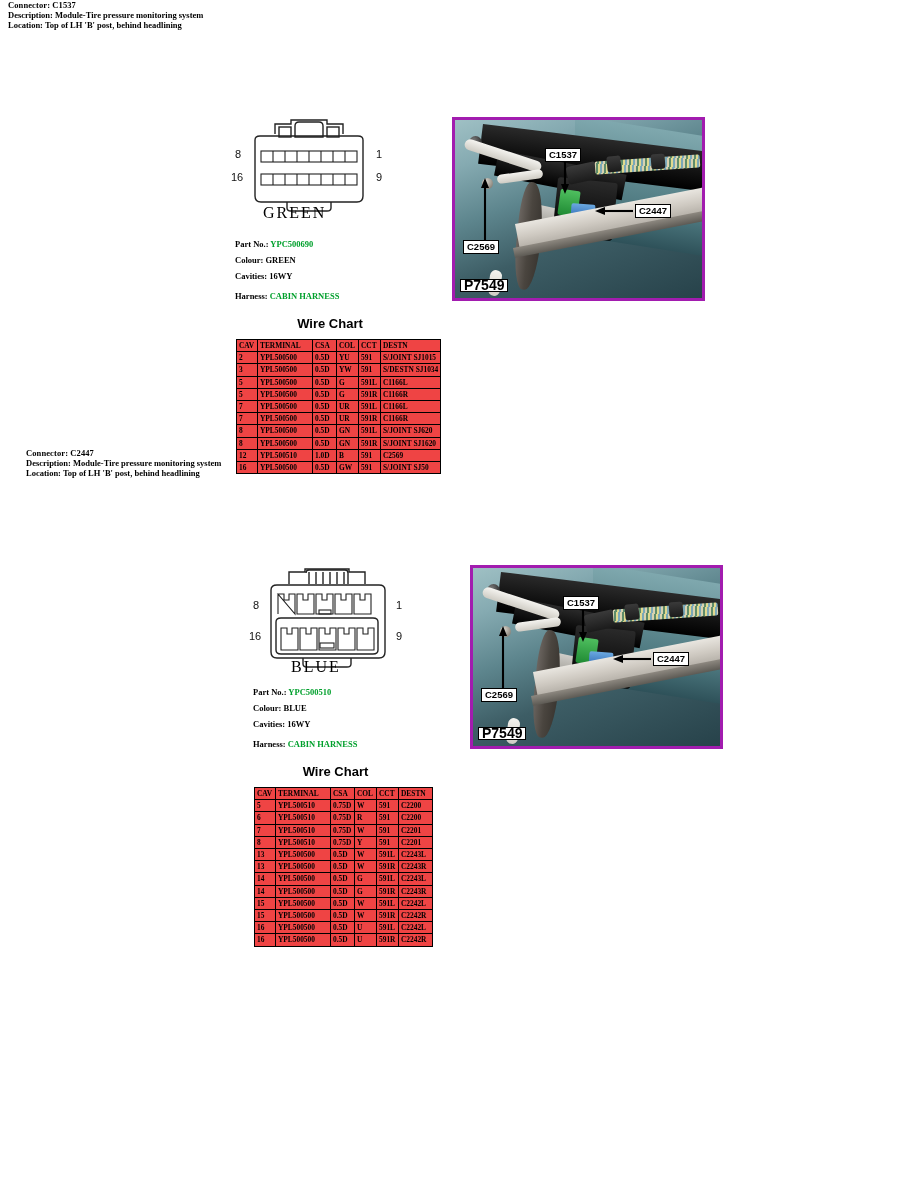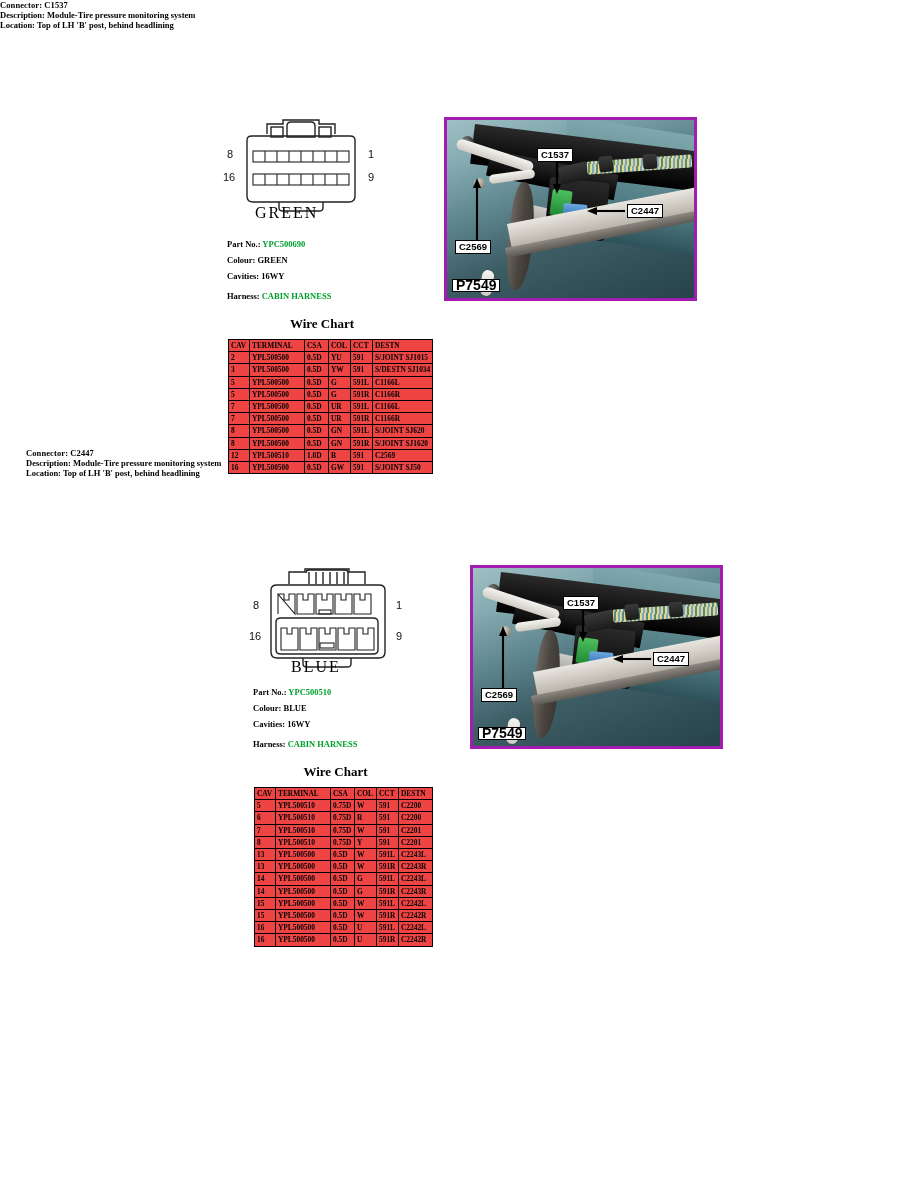--- a/index.html
+++ b/index.html
@@ -55,21 +55,21 @@
     font-size: 8.5px;
     font-weight: bold;
     white-space: nowrap;
   }
   .spec .val-green { color: #00a02c; }
   .spec .val-plain { color: #000; }
 
   
   .wc-title {
     position: absolute;
-    font-family: Liberation Serif, serif;
+    font-family: Liberation Sans, sans-serif;
     font-weight: bold;
     font-size: 13px;
     text-align: center;
   }
   table.wire {
     position: absolute;
     border-collapse: collapse;
     font-family: "Liberation Serif", serif;
     font-size: 7.4px;
     table-layout: fixed;
@@ -189,21 +189,21 @@
   .photo .plate {
     position: absolute;
     background: linear-gradient(180deg, #cfcdc8 0%, #9a9892 100%);
   }
 </style>
 </head>
 <body>
 
 <div class="page">
 
-  <div class="section" style="left:0;top:0;width:787px;height:500px;">
+  <div class="section" style="left:8px;top:0;width:787px;height:500px;">
 
     <div class="conn-title" style="left:227px;top:93px;">Connector: C1537</div>
 
     <div class="conn-draw" style="position:absolute;left:227px;top:118px;width:190px;height:110px;">
       <svg width="190" height="100" viewBox="0 0 190 100">
         <g fill="none" stroke="#222" stroke-width="1.4">
 
           <path d="M40 16 L40 6 L56 6 L56 2 L92 2 L92 6 L108 6 L108 16"></path>
           <rect x="44" y="9" width="12" height="10"></rect>
           <rect x="92" y="9" width="12" height="10"></rect>

